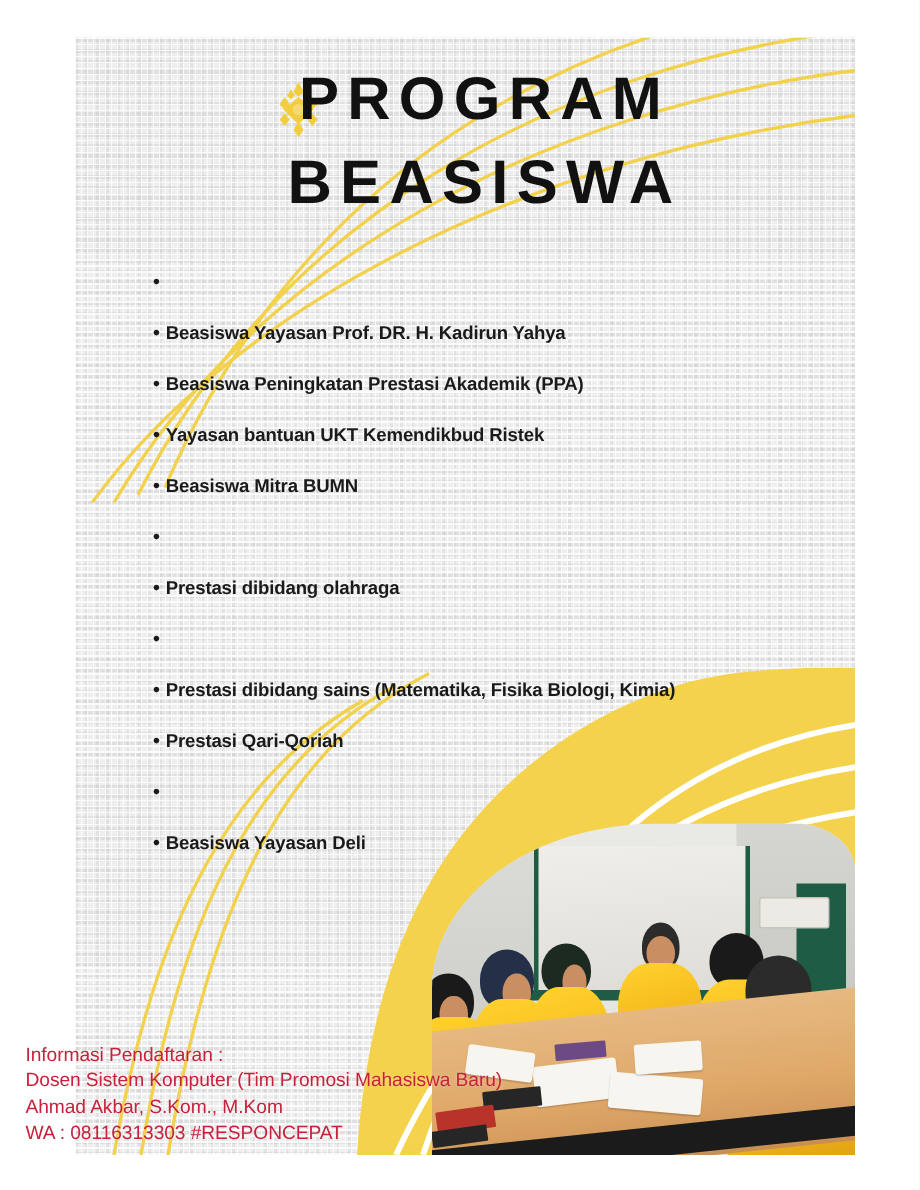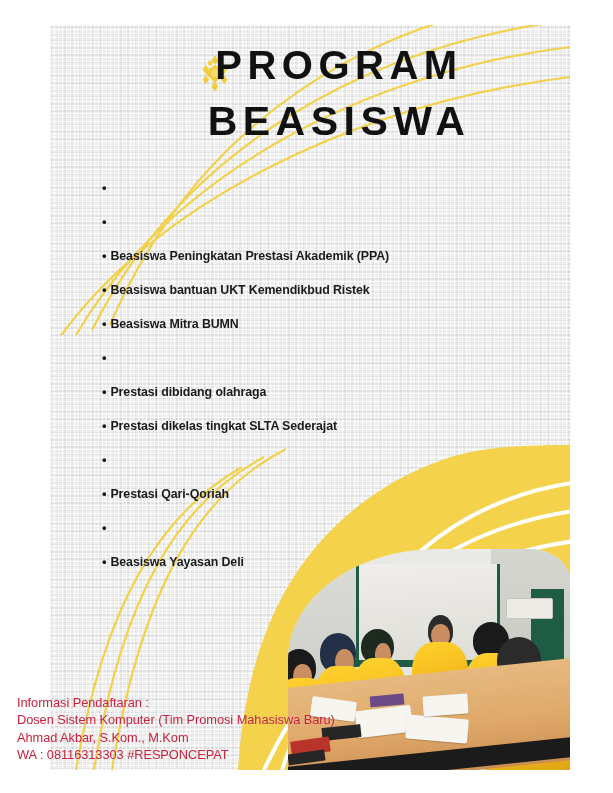--- a/index.html
+++ b/index.html
@@ -35,21 +35,21 @@
   #top-arcs {
     position: absolute;
     left: 0; top: 0;
     width: 520px; height: 310px;
     pointer-events: none;
   }
 
   
   #header {
     position: absolute;
-    left: 16px;
+    left: 0;
     top: 18px;
     width: 520px;
     text-align: left;
   }
   #crest {
     position: absolute;
     left: 128px;
     top: 9px;
     width: 42px;
     height: 42px;
@@ -249,46 +249,47 @@
       </svg>
     </div>
   </div>
 
   <div id="list">
     <div class="list-item">
         <span class="bullet">•</span>
       </div>
     <div class="list-item">
         <span class="bullet">•</span>
+        <span>Beasiswa Yayasan Prof. DR. H. Kadirun Yahya</span>
       </div>
     <div class="list-item">
         <span class="bullet">•</span>
         <span>Beasiswa Peningkatan Prestasi Akademik (PPA)</span>
       </div>
     <div class="list-item">
         <span class="bullet">•</span>
-        <span>Beasiswa bantuan UKT Kemendikbud Ristek</span>
+        <span>Yayasan bantuan UKT Kemendikbud Ristek</span>
       </div>
     <div class="list-item">
         <span class="bullet">•</span>
         <span>Beasiswa Mitra BUMN</span>
       </div>
     <div class="list-item">
         <span class="bullet">•</span>
       </div>
     <div class="list-item">
         <span class="bullet">•</span>
         <span>Prestasi dibidang olahraga</span>
       </div>
     <div class="list-item">
         <span class="bullet">•</span>
-        <span>Prestasi dikelas tingkat SLTA Sederajat</span>
-      </div>
-    <div class="list-item">
-        <span class="bullet">•</span>
+      </div>
+    <div class="list-item">
+        <span class="bullet">•</span>
+        <span>Prestasi dibidang sains (Matematika, Fisika Biologi, Kimia)</span>
       </div>
     <div class="list-item">
         <span class="bullet">•</span>
         <span>Prestasi Qari-Qoriah</span>
       </div>
     <div class="list-item">
         <span class="bullet">•</span>
       </div>
     <div class="list-item">
         <span class="bullet">•</span>

